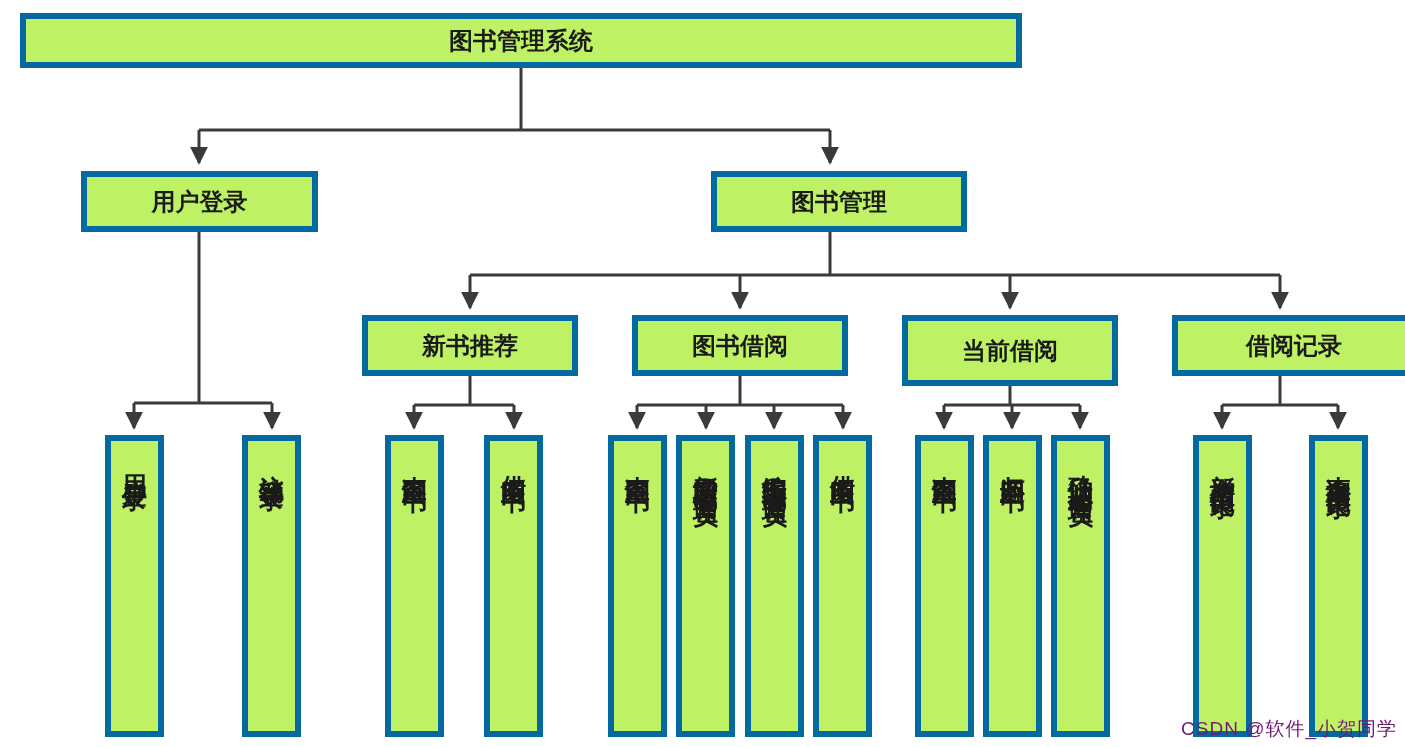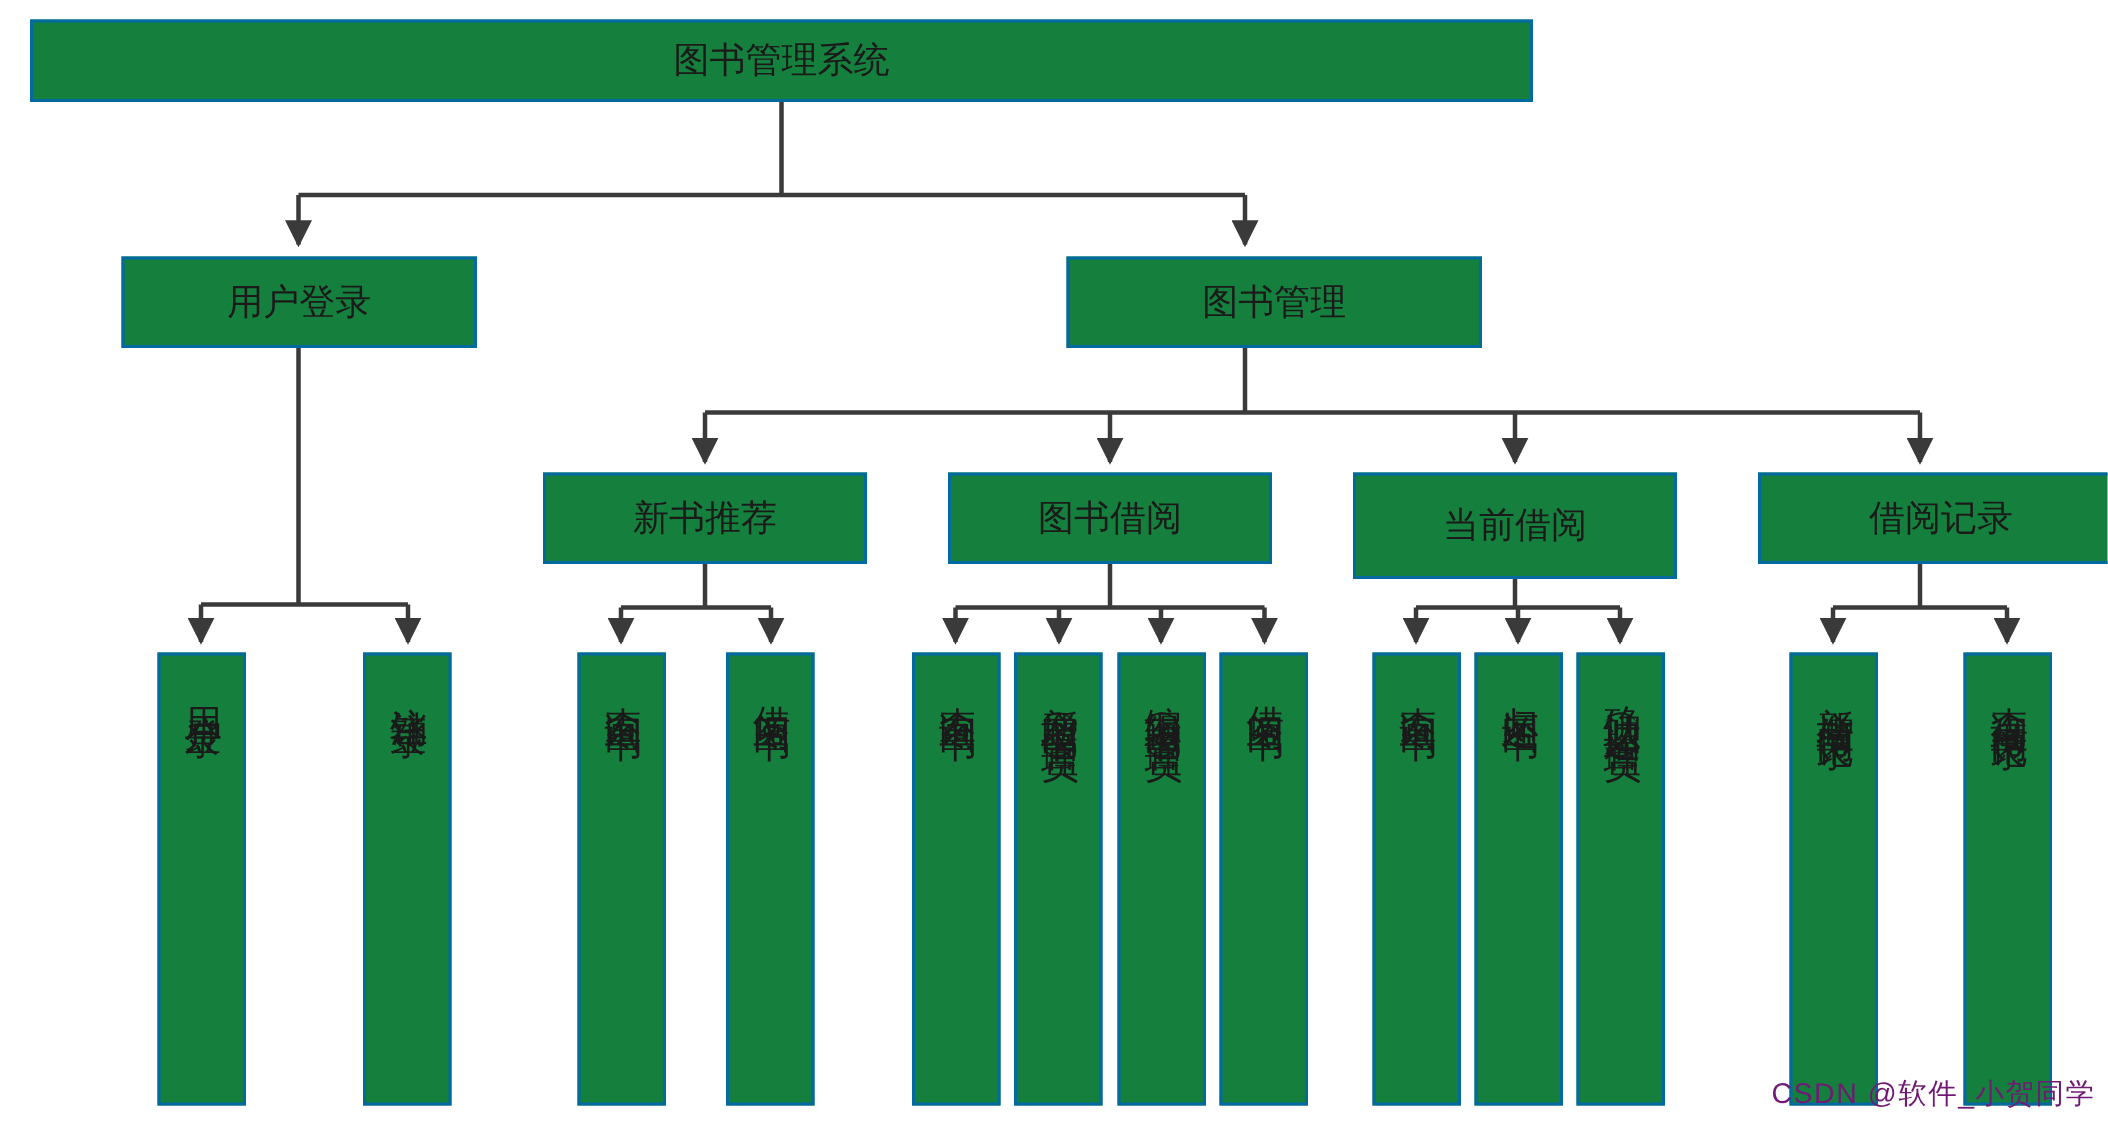--- a/index.html
+++ b/index.html
@@ -7,25 +7,26 @@
     width:1405px;height:747px;background:#ffffff;
     font-family:"Liberation Sans","DejaVu Sans",sans-serif;
     overflow:hidden;position:relative;
   }
   #diagram{position:absolute;left:0;top:0;width:1405px;height:747px;}
   svg.edges{position:absolute;left:0;top:0;width:1405px;height:747px;pointer-events:none;}
 
   .node{
     position:absolute;
     box-sizing:border-box;
-    border:2px solid #0369a1;
-    background:#15803d;
+    border:6px solid #0369a1;
+    background:#bef264;
     display:flex;align-items:center;justify-content:center;
     color:#1a1a1a;
     z-index:2;
+    font-weight:bold;
   }
   .node .lbl{
     display:block;
     line-height:1.22;
     white-space:pre;
     text-align:center;
   }
   .node.horiz .lbl{font-size:24px;}
   .node.vert{
     padding:14px 0;
@@ -104,21 +105,21 @@
     </g>
   </svg>
 
   <div class="node horiz" style="left:20px;top:13px;width:1002px;height:55px;">
     <span class="lbl">图书管理系统</span>
   </div>
 
   <div class="node horiz" style="left:81px;top:171px;width:237px;height:61px;">
     <span class="lbl">用户登录</span>
   </div>
-  <div class="node horiz" style="left:711px;top:171px;width:277px;height:61px;">
+  <div class="node horiz" style="left:711px;top:171px;width:256px;height:61px;">
     <span class="lbl">图书管理</span>
   </div>
 
   <div class="node horiz" style="left:632px;top:315px;width:216px;height:61px;">
     <span class="lbl">图书借阅</span>
   </div>
   <div class="node horiz" style="left:362px;top:315px;width:216px;height:61px;">
     <span class="lbl">新书推荐</span>
   </div>
   <div class="node horiz" style="left:902px;top:315px;width:216px;height:71px;">

